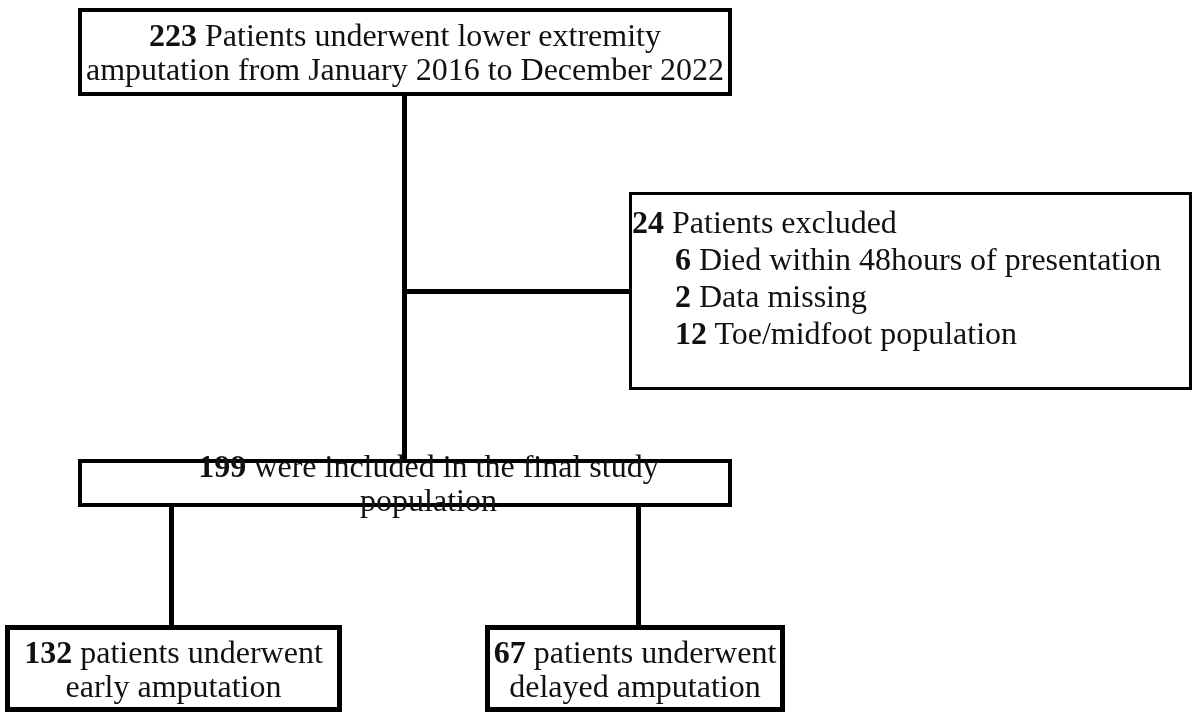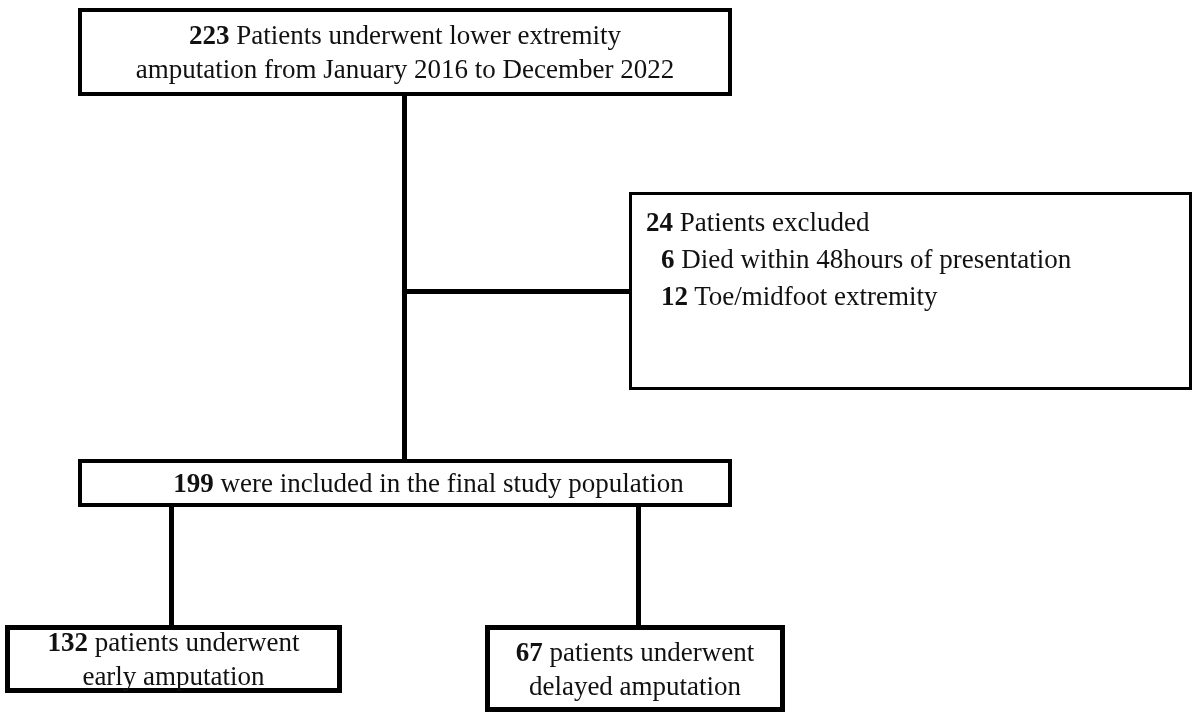--- a/index.html
+++ b/index.html
@@ -12,21 +12,21 @@
   .canvas {
     position: relative;
     width: 1200px; height: 718px;
     background: #ffffff;
     overflow: hidden;
   }
   .box {
     position: absolute;
     background: #ffffff;
     border: 4px solid #000000;
-    font-size: 27px;
+    font-size: 32px;
     line-height: 34px;
   }
   .box.centered {
     display: flex;
     flex-direction: column;
     align-items: center;
     justify-content: center;
     text-align: center;
   }
   .num { font-weight: bold; }
@@ -38,29 +38,29 @@
   .v-trunk     { left: 402px; top: 96px;  width: 5px;   height: 365px; }
   
   .h-branch    { left: 405px; top: 289px; width: 226px; height: 5px; }
   
   .box-excluded {
     left: 629px; top: 192px; width: 563px; height: 198px;
     border-width: 3px;
     line-height: 37px;
     padding-top: 9px;
   }
-  .excluded-header { padding-left: 14px; }
-  .excluded-item   { padding-left: 29px; }
+  .excluded-header { }
+  .excluded-item   { padding-left: 43px; }
   
   .box-included { left: 78px; top: 459px; width: 654px; height: 48px; padding-left: 47px; }
   
   .v-early   { left: 169px; top: 507px; width: 5px; height: 118px; }
   .v-delayed { left: 636px; top: 507px; width: 5px; height: 118px; }
   
-  .box-early   { left: 5px;   top: 625px; width: 337px; height: 68px; border-width: 5px; }
+  .box-early   { left: 5px;   top: 625px; width: 337px; height: 87px; border-width: 5px; }
   .box-delayed { left: 485px; top: 625px; width: 300px; height: 87px; border-width: 5px; }
 </style>
 </head>
 <body>
 
 <div class="canvas">
 
   <div class="box box-total centered">
     <div>
       <b class="num">223</b>
@@ -75,22 +75,26 @@
   <div class="box box-excluded">
     <div class="excluded-header">
       <b class="num">24</b>
       <span>Patients excluded</span>
     </div>
     <div class="excluded-item">
       <b class="num">6</b>
       <span>Died within 48hours of presentation</span>
     </div>
     <div class="excluded-item">
+      <b class="num">2</b>
+      <span>Data missing</span>
+    </div>
+    <div class="excluded-item">
       <b class="num">12</b>
-      <span>Toe/midfoot extremity</span>
+      <span>Toe/midfoot population</span>
     </div>
   </div>
 
   <div class="box box-included centered">
     <div>
       <b class="num">199</b>
       <span>were included in the final study population</span>
     </div>
   </div>
 

